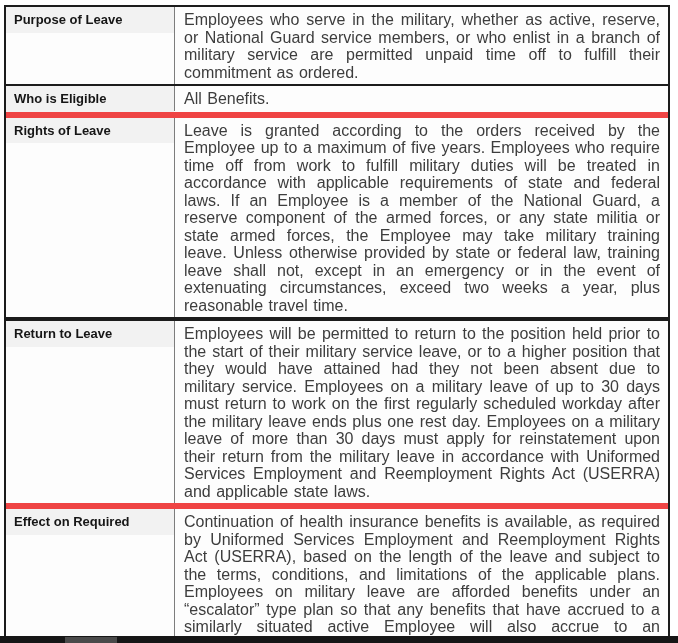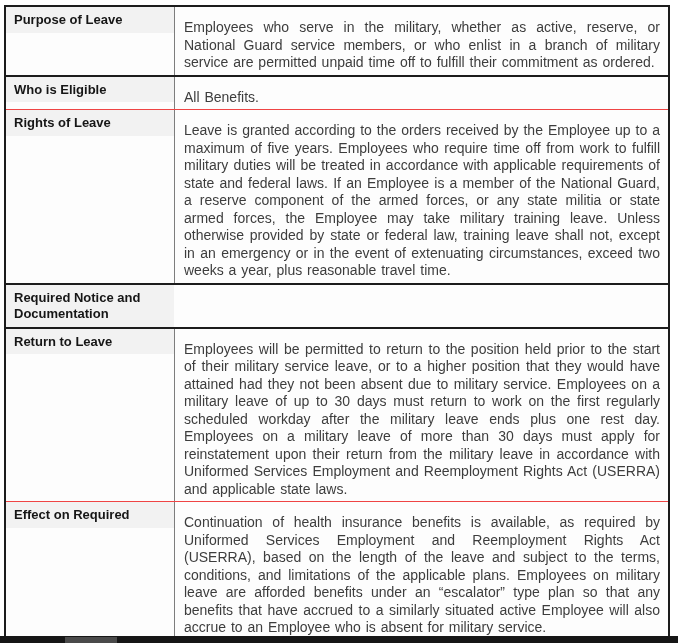--- a/index.html
+++ b/index.html
@@ -21,40 +21,40 @@
     left: 4px;
     width: 662px;
     border: 2px solid #1c1c1c;
     background: #fdfdfd;
   }
   .row {
     display: flex;
     align-items: flex-start;
   }
   .row.sep-heavy { border-bottom: 2px solid #1c1c1c; }
-  .row.sep-light { border-bottom: 1px solid #ef4444; }
+  .row.sep-light { border-bottom: 6px solid #ef4444; }
   .cell {
     box-sizing: border-box;
   }
   .cell.label {
     width: 168px;
     flex: 0 0 168px;
     background: #f2f2f2;
     padding: 5px 8px 4px 8px;
     font-size: 13px;
     line-height: 16.5px;
     font-weight: bold;
     color: #161616;
   }
   .cell.content {
     flex: 1 1 auto;
     background: #fdfdfd;
     border-left: 1px solid #7d7d7d;
-    padding: 12px 8px 3px 9px;
-    font-size: 14px;
+    padding: 4px 8px 3px 9px;
+    font-size: 16px;
     line-height: 17.5px;
     color: #3d3d3d;
     text-align: justify;
     word-spacing: 1px;
   }
   .bottom-scrollbar {
     position: absolute;
     left: 0;
     bottom: 0;
     width: 678px;
@@ -84,21 +84,20 @@
     <div class="cell label">Who is Eligible</div>
     <div class="cell content">All Benefits.</div>
   </div>
 
   <div class="row sep-heavy">
     <div class="cell label">Rights of Leave</div>
     <div class="cell content">Leave is granted according to the orders received by the Employee up to a maximum of five years.  Employees who require time off from work to fulfill military duties will be treated in accordance with applicable requirements of state and federal laws.  If an Employee is a member of the National Guard, a reserve component of the armed forces, or any state militia or state armed forces, the Employee may take military training leave.  Unless otherwise provided by state or federal law, training leave shall not, except in an emergency or in the event of extenuating circumstances, exceed two weeks a year, plus reasonable travel time.</div>
   </div>
 
   <div class="row sep-heavy">
-    <div class="cell label">Required Notice and Documentation</div>
   </div>
 
   <div class="row sep-light">
     <div class="cell label">Return to Leave</div>
     <div class="cell content">Employees will be permitted to return to the position held prior to the start of their military service leave, or to a higher position that they would have attained had they not been absent due to military service.  Employees on a military leave of up to 30 days must return to work on the first regularly scheduled workday after the military leave ends plus one rest day.  Employees on a military leave of more than 30 days must apply for reinstatement upon their return from the military leave in accordance with Uniformed Services Employment and Reemployment Rights Act (USERRA) and applicable state laws.</div>
   </div>
 
   <div class="row">
     <div class="cell label">Effect on Required</div>
     <div class="cell content">Continuation of health insurance benefits is available, as required by Uniformed Services Employment and Reemployment Rights Act (USERRA), based on the length of the leave and subject to the terms, conditions, and limitations of the applicable plans.  Employees on military leave are afforded benefits under an “escalator” type plan so that any benefits that have accrued to a similarly situated active Employee will also accrue to an Employee who is absent for military service.</div>

